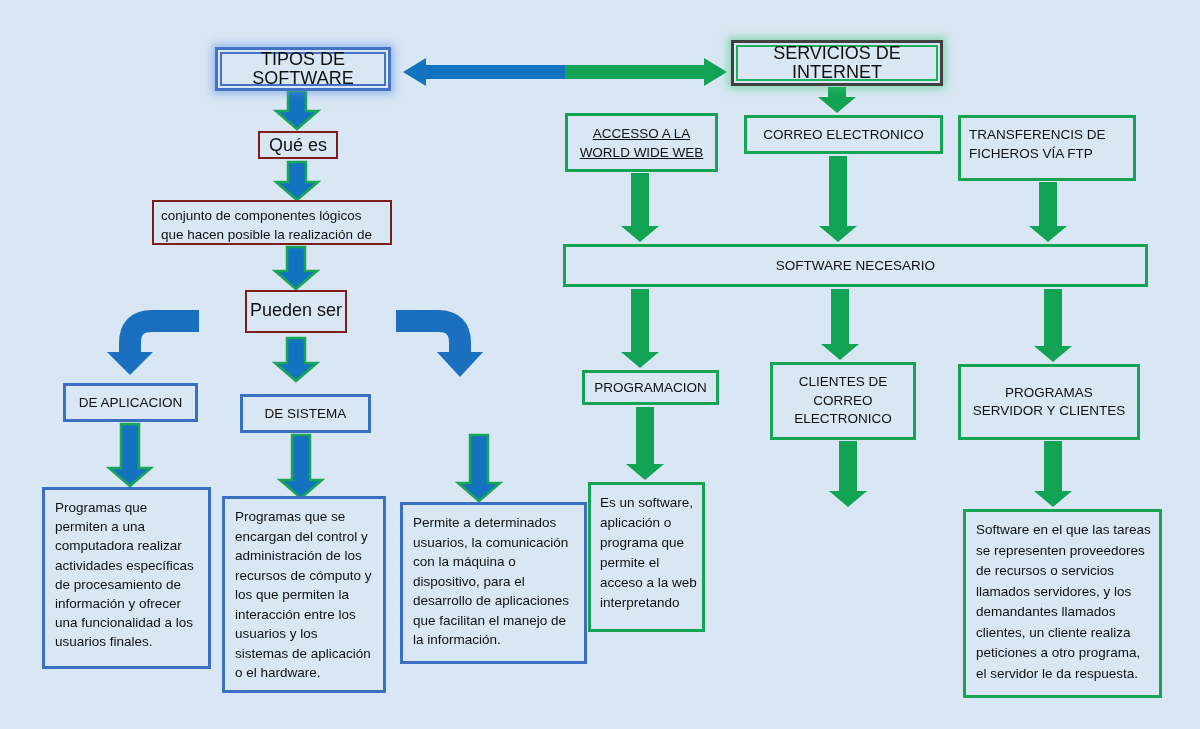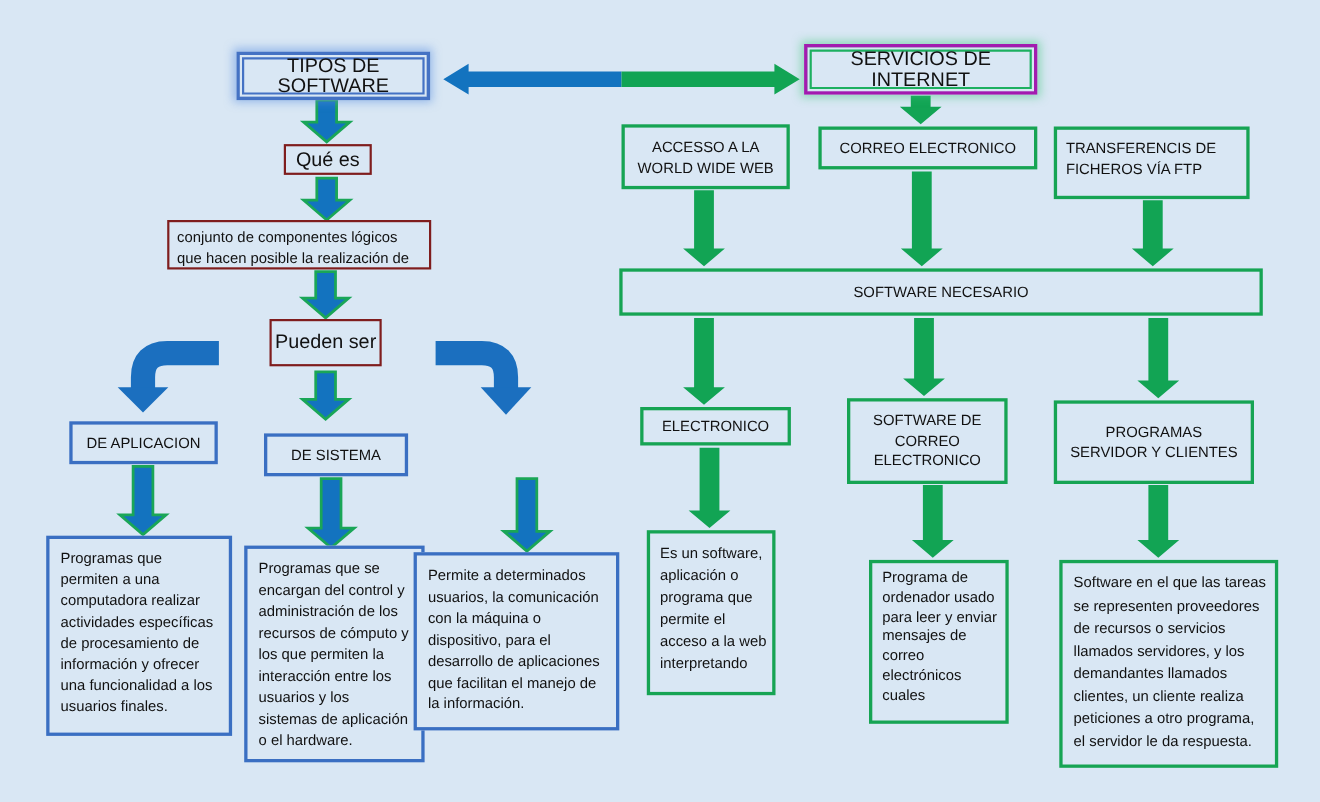--- a/index.html
+++ b/index.html
@@ -23,21 +23,21 @@
     overflow:hidden;
   }
   .b2{border:2px solid #7f1d1d;}
   .b3{border:3px solid #3a6fc2;}
   .g3{border:3px solid #16a453;}
   .double-blue{
     border:3px solid #4472c4;
     box-shadow: inset 0 0 0 2px #d9e7f4, inset 0 0 0 4px #4472c4, 0 0 8px 3px rgba(95,145,225,.55);
   }
   .double-green{
-    border:3px solid #a21caf;
+    border:3px solid #404040;
     box-shadow: inset 0 0 0 2px #d9e7f4, inset 0 0 0 4px #1db060, 0 0 8px 3px rgba(60,200,120,.5);
   }
   .center{display:flex;align-items:center;justify-content:center;text-align:center;}
   .center-top{display:flex;justify-content:center;padding-top:9px;text-align:center;}
   .vcenter-left{display:flex;align-items:center;padding-left:9px;}
   .title{font-size:18px;}
   .cap{font-size:13.5px;}
   .desc{padding:8px 10px;}
 </style>
 </head>
@@ -103,55 +103,52 @@
   <div class="box b3 center cap" style="left:240px;top:394px;width:131px;height:39px;">
     <span>DE SISTEMA</span>
   </div>
 
   <div class="box b3 desc" style="left:42px;top:487px;width:169px;height:182px;line-height:19.2px;padding-right:14px;">
     <span>Programas que permiten a una computadora realizar actividades específicas de procesamiento de información y ofrecer una funcionalidad a los usuarios finales.</span>
   </div>
   <div class="box b3 desc" style="left:222px;top:496px;width:164px;height:197px;line-height:19.5px;">
     <span>Programas que se encargan del control y administración de los recursos de cómputo y los que permiten la interacción entre los usuarios y los sistemas de aplicación o el hardware.</span>
   </div>
-  <div class="box b3 desc" style="left:376px;top:502px;width:187px;height:162px;line-height:19.5px;">
+  <div class="box b3 desc" style="left:400px;top:502px;width:187px;height:162px;line-height:19.5px;">
     <span>Permite a determinados usuarios, la comunicación con la máquina o dispositivo, para el desarrollo de aplicaciones que facilitan el manejo de la información.</span>
   </div>
 
   <div class="box double-green center title" style="left:731px;top:40px;width:212px;height:46px;">
     <span>SERVICIOS DE INTERNET</span>
   </div>
 
-  <div class="box g3 center cap" style="left:565px;top:113px;width:153px;height:59px;padding:0 6px;">
+  <div class="box g3 center cap" style="left:565px;top:113px;width:153px;height:59px;padding:0 6px;text-decoration:underline;">
     <span>ACCESSO A LA WORLD WIDE WEB</span>
   </div>
   <div class="box g3 center cap" style="left:744px;top:115px;width:199px;height:39px;">
     <span>CORREO ELECTRONICO</span>
   </div>
   <div class="box g3 cap" style="left:958px;top:115px;width:178px;height:66px;padding:7px 8px;">
     <span>TRANSFERENCIS DE FICHEROS VÍA FTP</span>
   </div>
 
   <div class="box g3 center cap" style="left:563px;top:244px;width:585px;height:43px;">
     <span>SOFTWARE NECESARIO</span>
   </div>
 
   <div class="box g3 center cap" style="left:582px;top:370px;width:137px;height:35px;">
-    <span>ELECTRONICO</span>
+    <span>PROGRAMACION</span>
   </div>
   <div class="box g3 center cap" style="left:770px;top:362px;width:146px;height:78px;line-height:18.5px;padding:0 8px;">
-    <span>SOFTWARE DE CORREO ELECTRONICO</span>
+    <span>CLIENTES DE CORREO ELECTRONICO</span>
   </div>
   <div class="box g3 center cap" style="left:958px;top:364px;width:182px;height:76px;line-height:18.5px;padding:0 8px;">
     <span>PROGRAMAS SERVIDOR Y CLIENTES</span>
   </div>
 
   <div class="box g3" style="left:588px;top:482px;width:117px;height:150px;line-height:20px;padding:8px 5px 8px 9px;">
     <span>Es un software, aplicación o programa que permite el acceso a la web interpretando</span>
   </div>
-  <div class="box g3" style="left:790px;top:509px;width:127px;height:149px;line-height:17.8px;padding:4px 5px 4px 9px;">
-    <span>Programa de ordenador usado para leer y enviar mensajes de correo electrónicos cuales</span>
-  </div>
   <div class="box g3" style="left:963px;top:509px;width:199px;height:189px;line-height:20.5px;padding:8px 6px 8px 10px;">
     <span>Software en el que las tareas se representen proveedores de recursos o servicios llamados servidores, y los demandantes llamados clientes, un cliente realiza peticiones a otro programa, el servidor le da respuesta.</span>
   </div>
 
 </div>
 
 </body></html>

